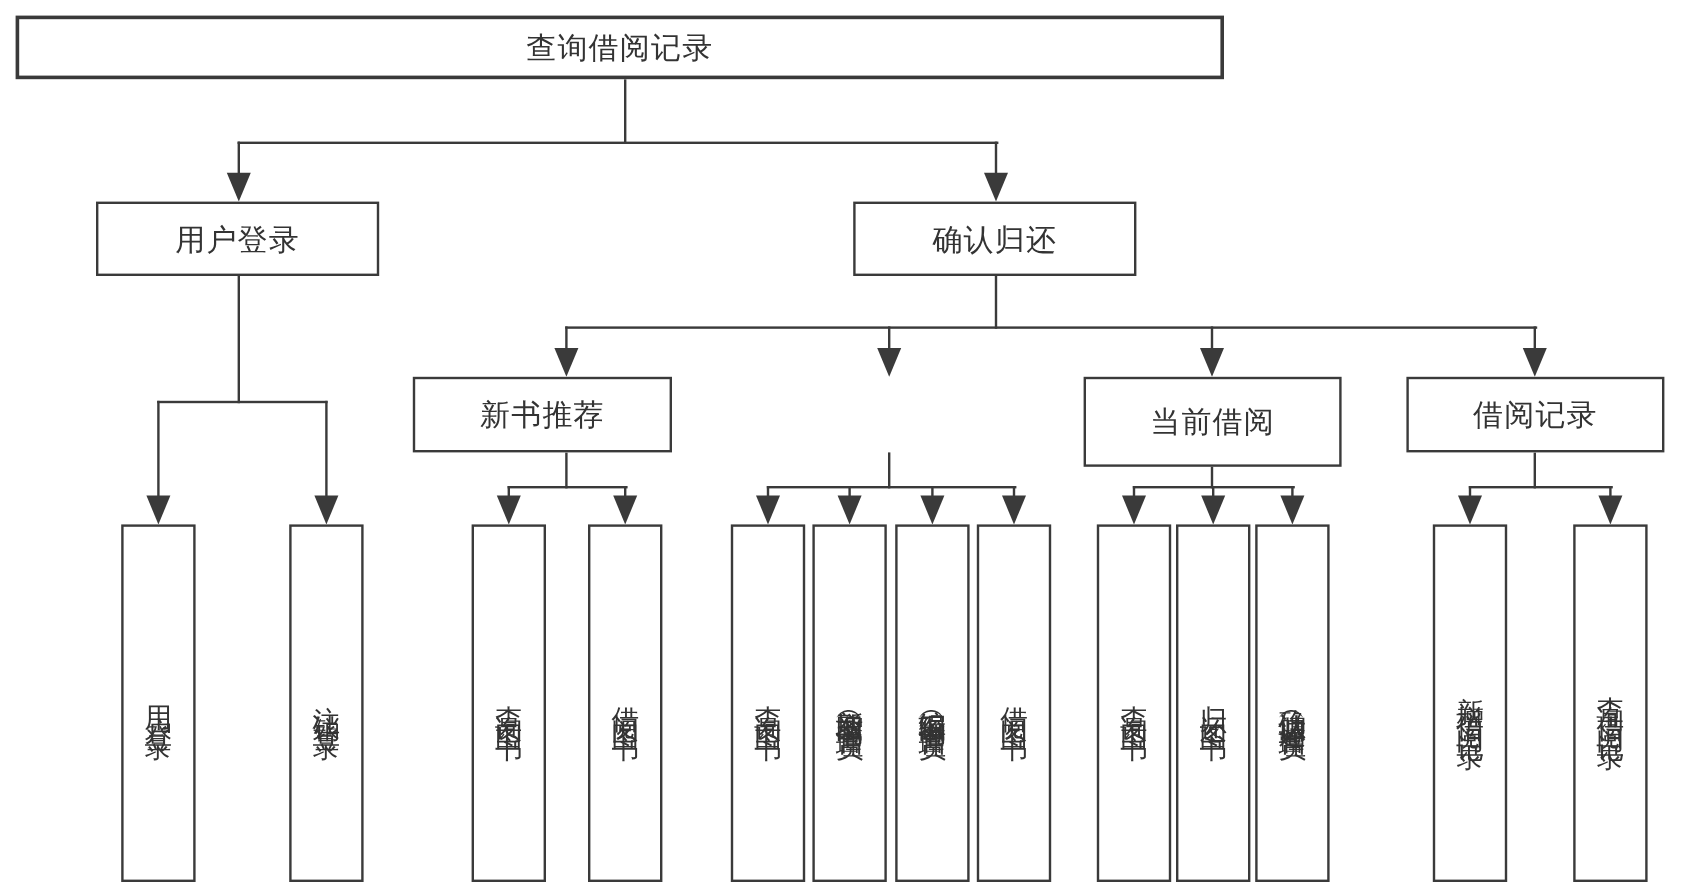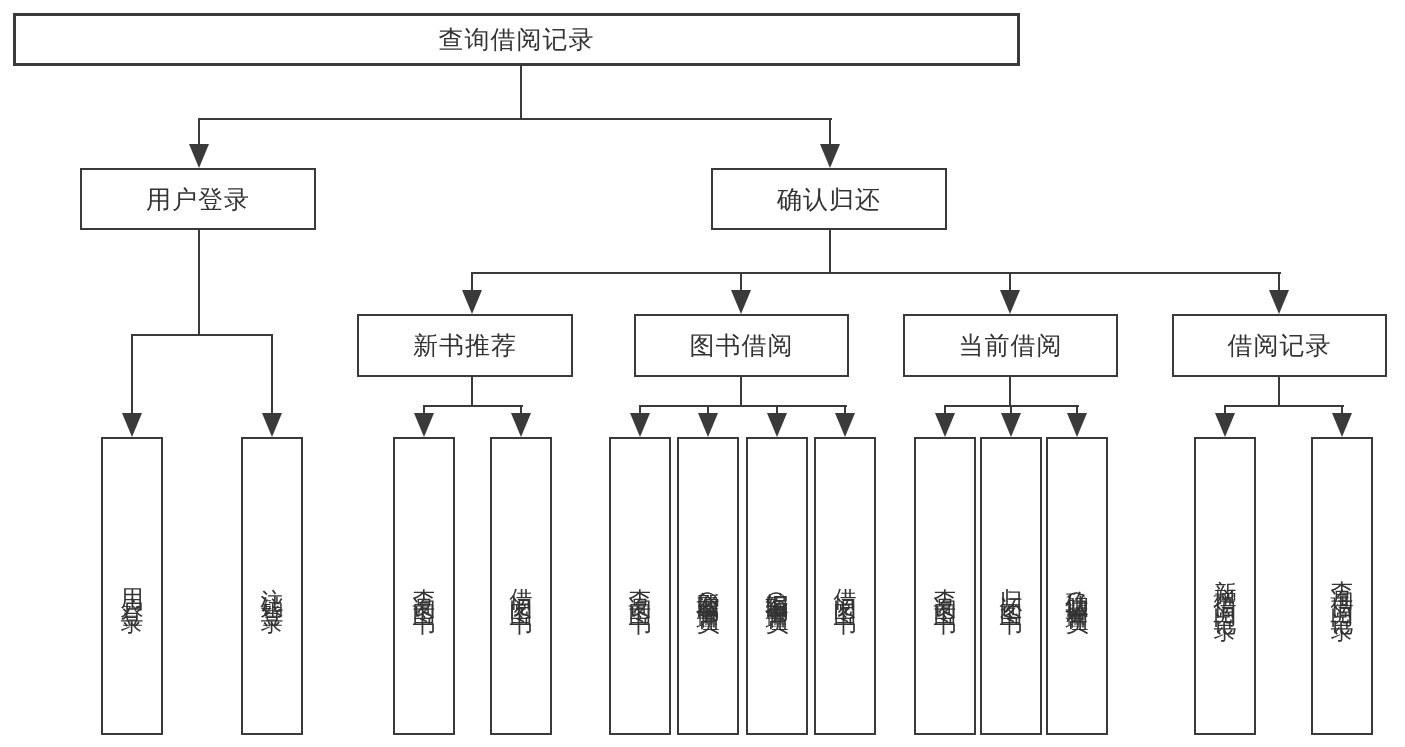--- a/index.html
+++ b/index.html
@@ -131,27 +131,24 @@
     <span>查询借阅记录</span>
   </div>
 
   <div class="box" style="left:80px;top:168px;width:236px;height:62px">
     <span>用户登录</span>
   </div>
   <div class="box" style="left:711px;top:168px;width:236px;height:62px">
     <span>确认归还</span>
   </div>
 
-  <div class="box" style="left:357px;top:314px;width:216px;height:63px">
+  <div class="box" style="left:344px;top:314px;width:216px;height:63px">
     <span>新书推荐</span>
   </div>
-  <div class="box" style="left:634px;top:314px;width:215px;height:63px">
-    <span>图书借阅</span>
-  </div>
-  <div class="box" style="left:903px;top:314px;width:215px;height:63px">
+  <div class="box" style="left:903px;top:314px;width:215px;height:75px">
     <span>当前借阅</span>
   </div>
   <div class="box" style="left:1172px;top:314px;width:215px;height:63px">
     <span>借阅记录</span>
   </div>
 
   <div class="box vbox" style="left:101px;top:437px;width:62px;height:298px">
     <span>用户登录</span>
   </div>
   <div class="box vbox" style="left:241px;top:437px;width:62px;height:298px">

